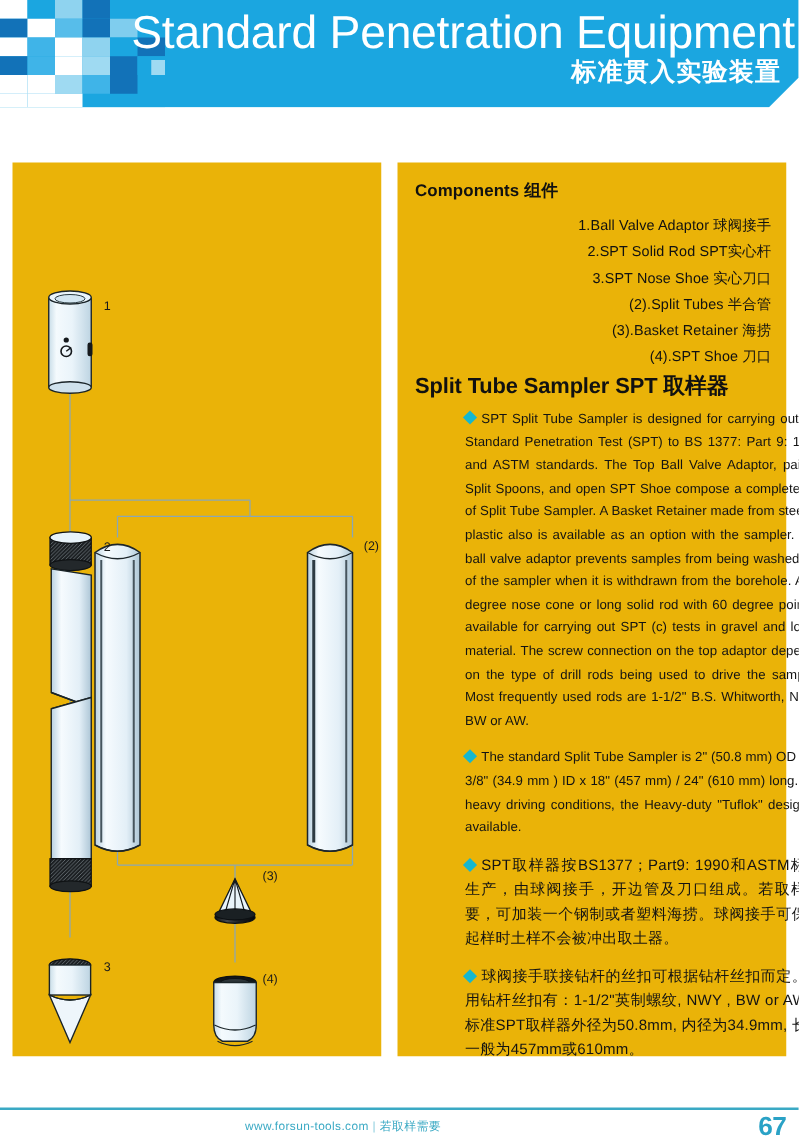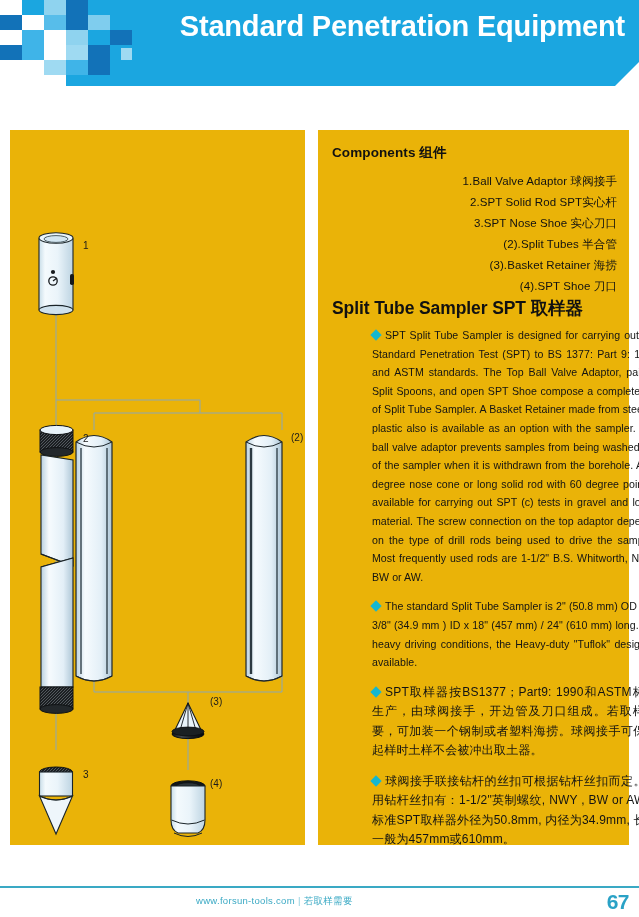--- a/index.html
+++ b/index.html
@@ -31,22 +31,22 @@
     width: 132px; height: 86px;
   }
   #header-title-block {
     position: absolute;
     right: 14px;
     top: 8px;
     text-align: right;
     width: 520px;
   }
   #header-title-en {
-    font-size: 29px;
-    font-weight: bold;
+    font-size: 37px;
+    font-weight: normal;
     color: #ffffff;
     letter-spacing: -0.2px;
     line-height: 36px;
     white-space: nowrap;
   }
   #header-title-zh {
     font-size: 20px;
     font-weight: bold;
     color: #ffffff;
     letter-spacing: 1px;
@@ -221,20 +221,21 @@
     <rect x="66" y="60" width="22" height="15" fill="#3fb4e8"></rect>
     <rect x="88" y="60" width="22" height="15" fill="#1272b8"></rect>
 
     <rect x="0" y="75" width="22" height="11" fill="#ffffff"></rect>
     <rect x="22" y="75" width="22" height="11" fill="#ffffff"></rect>
     <rect x="44" y="75" width="22" height="11" fill="#ffffff"></rect>
   </svg>
 
   <div id="header-title-block">
     <div id="header-title-en">Standard Penetration Equipment</div>
+    <div id="header-title-zh">标准贯入实验装置</div>
   </div>
 </div>
 
 <div id="left-panel" class="panel">
 
   <svg id="diagram" viewBox="0 0 295 715" preserveAspectRatio="none">
     <defs>
       <linearGradient id="steelV" x1="0" y1="0" x2="1" y2="0">
         <stop offset="0%" stop-color="#c8dde8"></stop>
         <stop offset="18%" stop-color="#f4fafd"></stop>

